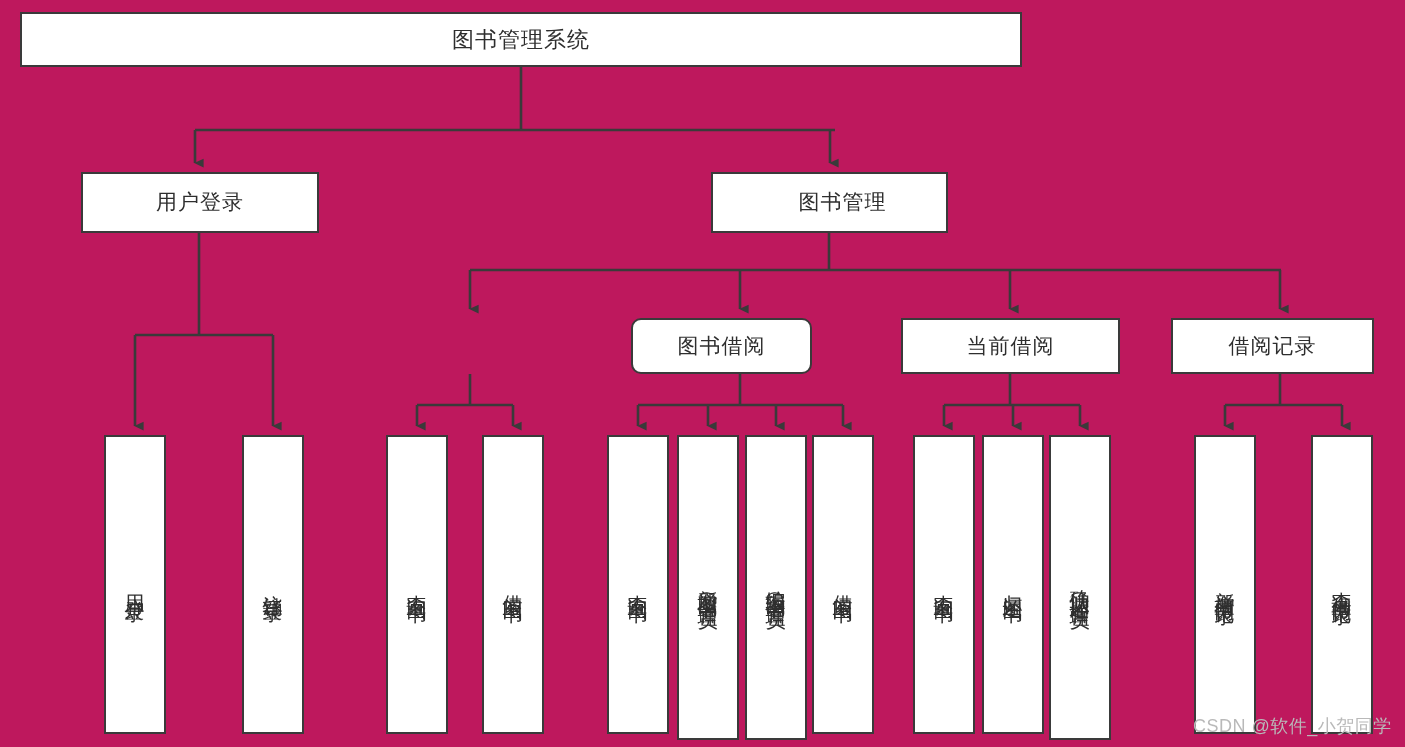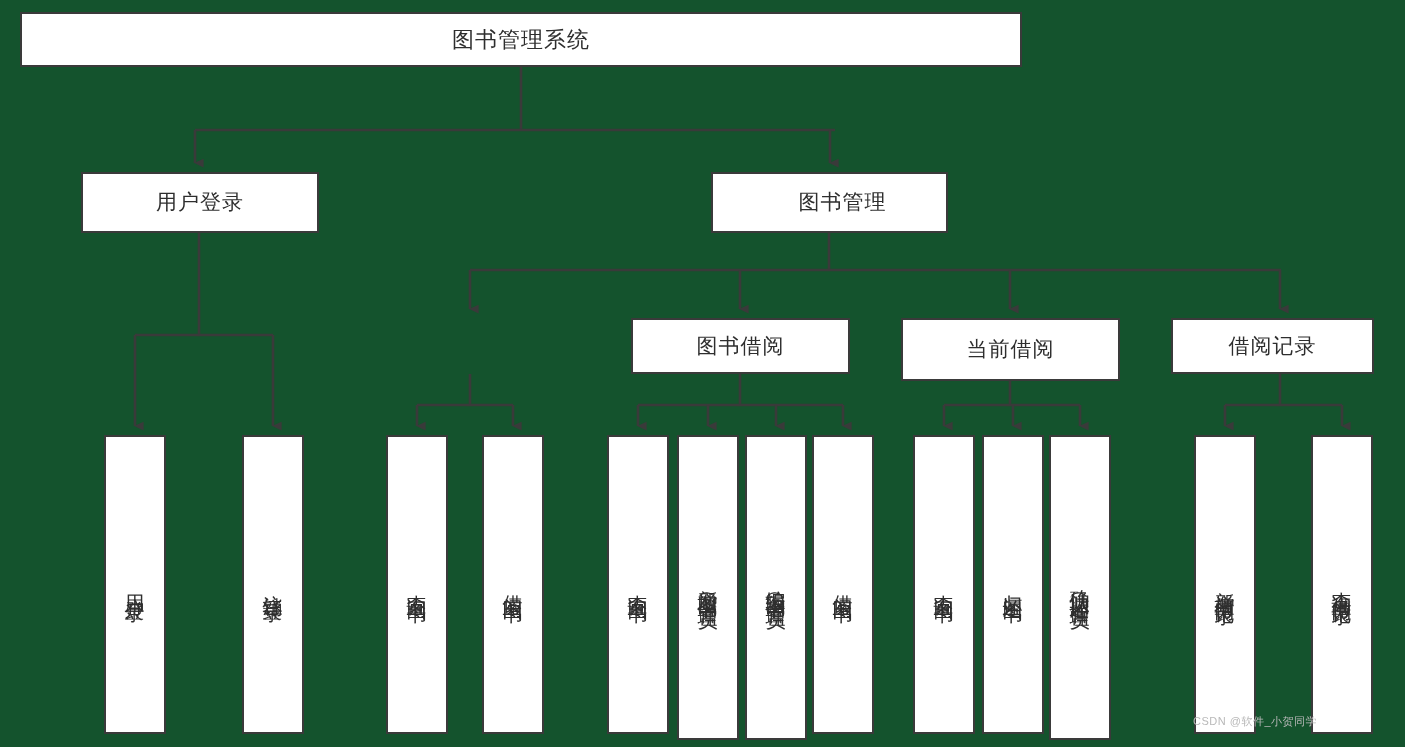--- a/index.html
+++ b/index.html
@@ -8,21 +8,21 @@
     padding: 0;
     background: #ffffff;
   }
   body {
     font-family: "Liberation Sans", "DejaVu Sans", sans-serif;
   }
   #diagram-canvas {
     position: relative;
     width: 1405px;
     height: 747px;
-    background: #14532d;
+    background: #be185d;
     overflow: hidden;
   }
   
   #connector-layer {
     position: absolute;
     left: 0;
     top: 0;
     width: 1405px;
     height: 747px;
   }
@@ -52,21 +52,21 @@
     justify-content: center;
     font-size: 20px;
     letter-spacing: 3px;
     line-height: 1.1;
     white-space: normal;
     padding: 4px 0;
   }
   .watermark {
     position: absolute;
     color: #b9b9b9;
-    font-size: 11px;
+    font-size: 18px;
     letter-spacing: 0.5px;
     white-space: nowrap;
     user-select: none;
   }
 </style>
 </head>
 <body>
 
 <div id="diagram-canvas">
 
@@ -126,25 +126,25 @@
 
   <div class="node" style="left:81px; top:172px; width:238px; height:61px;">
     <span>用户登录</span>
   </div>
 
   <div class="node" style="left:711px; top:172px; width:237px; height:61px;padding-left:26px;">
     <span>图书管理</span>
   </div>
 
 
-  <div class="node" style="left:631px; top:318px; width:219px; height:56px;">
+  <div class="node" style="left:631px; top:318px; width:181px; height:56px;border-radius:10px;">
     <span>图书借阅</span>
   </div>
 
-  <div class="node" style="left:901px; top:318px; width:219px; height:63px;">
+  <div class="node" style="left:901px; top:318px; width:219px; height:56px;">
     <span>当前借阅</span>
   </div>
 
   <div class="node" style="left:1171px; top:318px; width:203px; height:56px;">
     <span>借阅记录</span>
   </div>
 
   <div class="node vertical" style="left:104px; top:435px; width:62px; height:299px;">
     <span>用户登录</span>
   </div>

